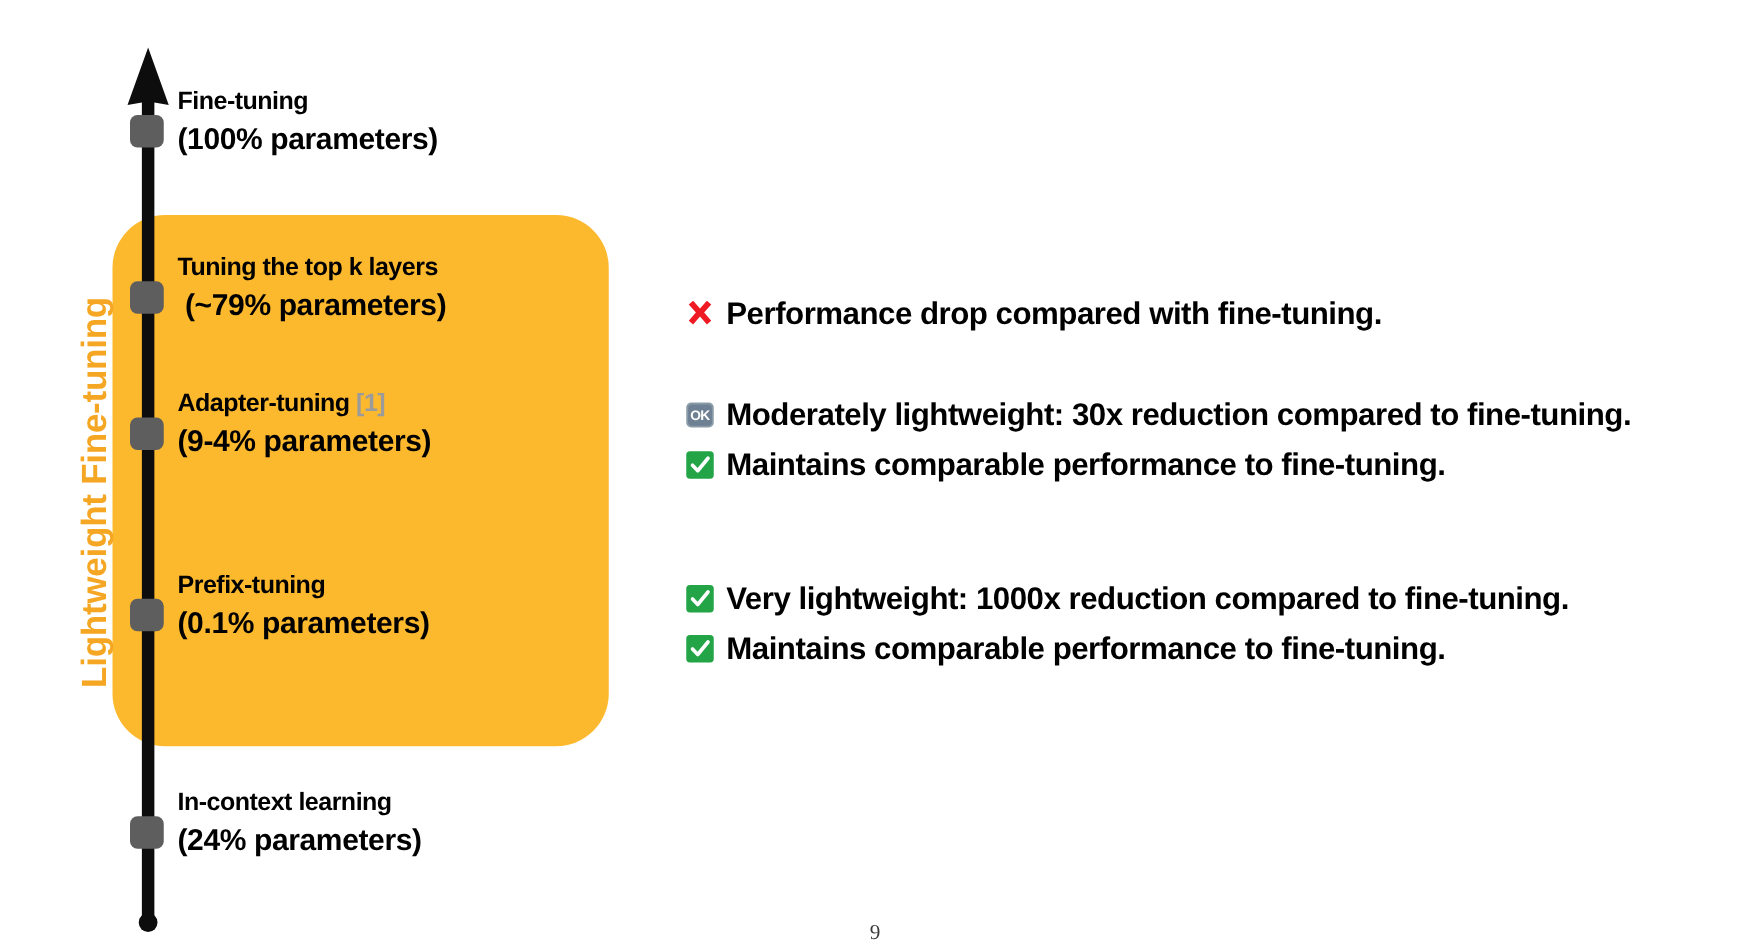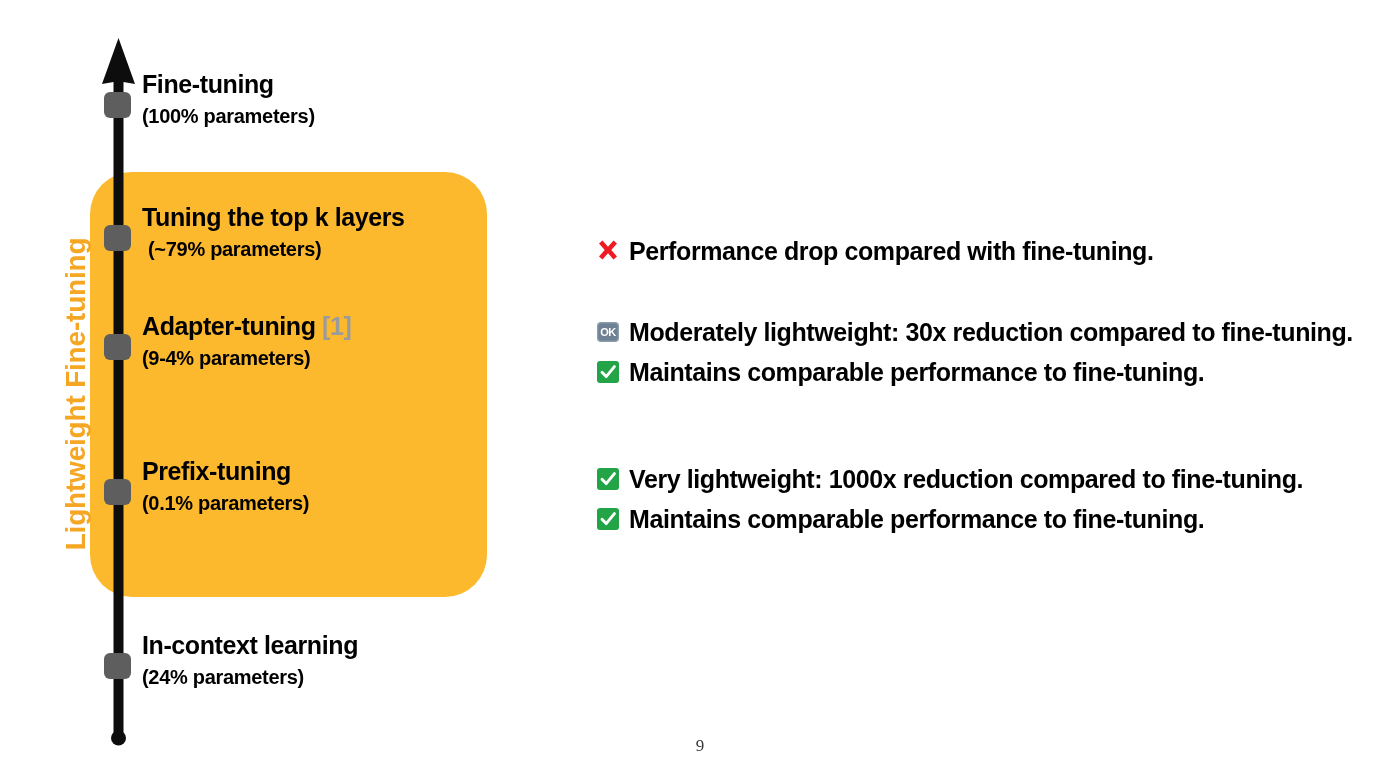--- a/index.html
+++ b/index.html
@@ -71,32 +71,32 @@
     background: #5E5E5E;
     border-radius: 6px;
   }
   .stage .stage-text {
     position: absolute;
     left: 38px;
     top: -22px;
     white-space: nowrap;
   }
   .stage-title {
-    font-size: 25px;
+    font-size: 20px;
     font-weight: bold;
     color: #000000;
     letter-spacing: -0.4px;
     line-height: 1.18;
   }
   .stage-title .citation {
     color: #9B9B9B;
     font-weight: bold;
   }
   .stage-sub {
-    font-size: 20px;
+    font-size: 24px;
     font-weight: bold;
     color: #000000;
     letter-spacing: -0.3px;
     line-height: 1.2;
     margin-top: 4px;
   }
   .stage-sub.indent { padding-left: 6px; }
 
   
   .stage-fine-tuning     { top: 92px; }
@@ -124,21 +124,20 @@
     white-space: nowrap;
   }
   .note-line .note-text { padding-top: 2px; }
 
   .note-icon {
     flex: 0 0 auto;
     width: 28px;
     height: 28px;
     margin-right: 7px;
     position: relative;
-    margin-left: 48px;
   }
 
   
   .gap-a { height: 53px; }
   .gap-b { height: 79px; }
   .line-gap { height: 12px; }
 
   
   .slide-number {
     position: absolute;

